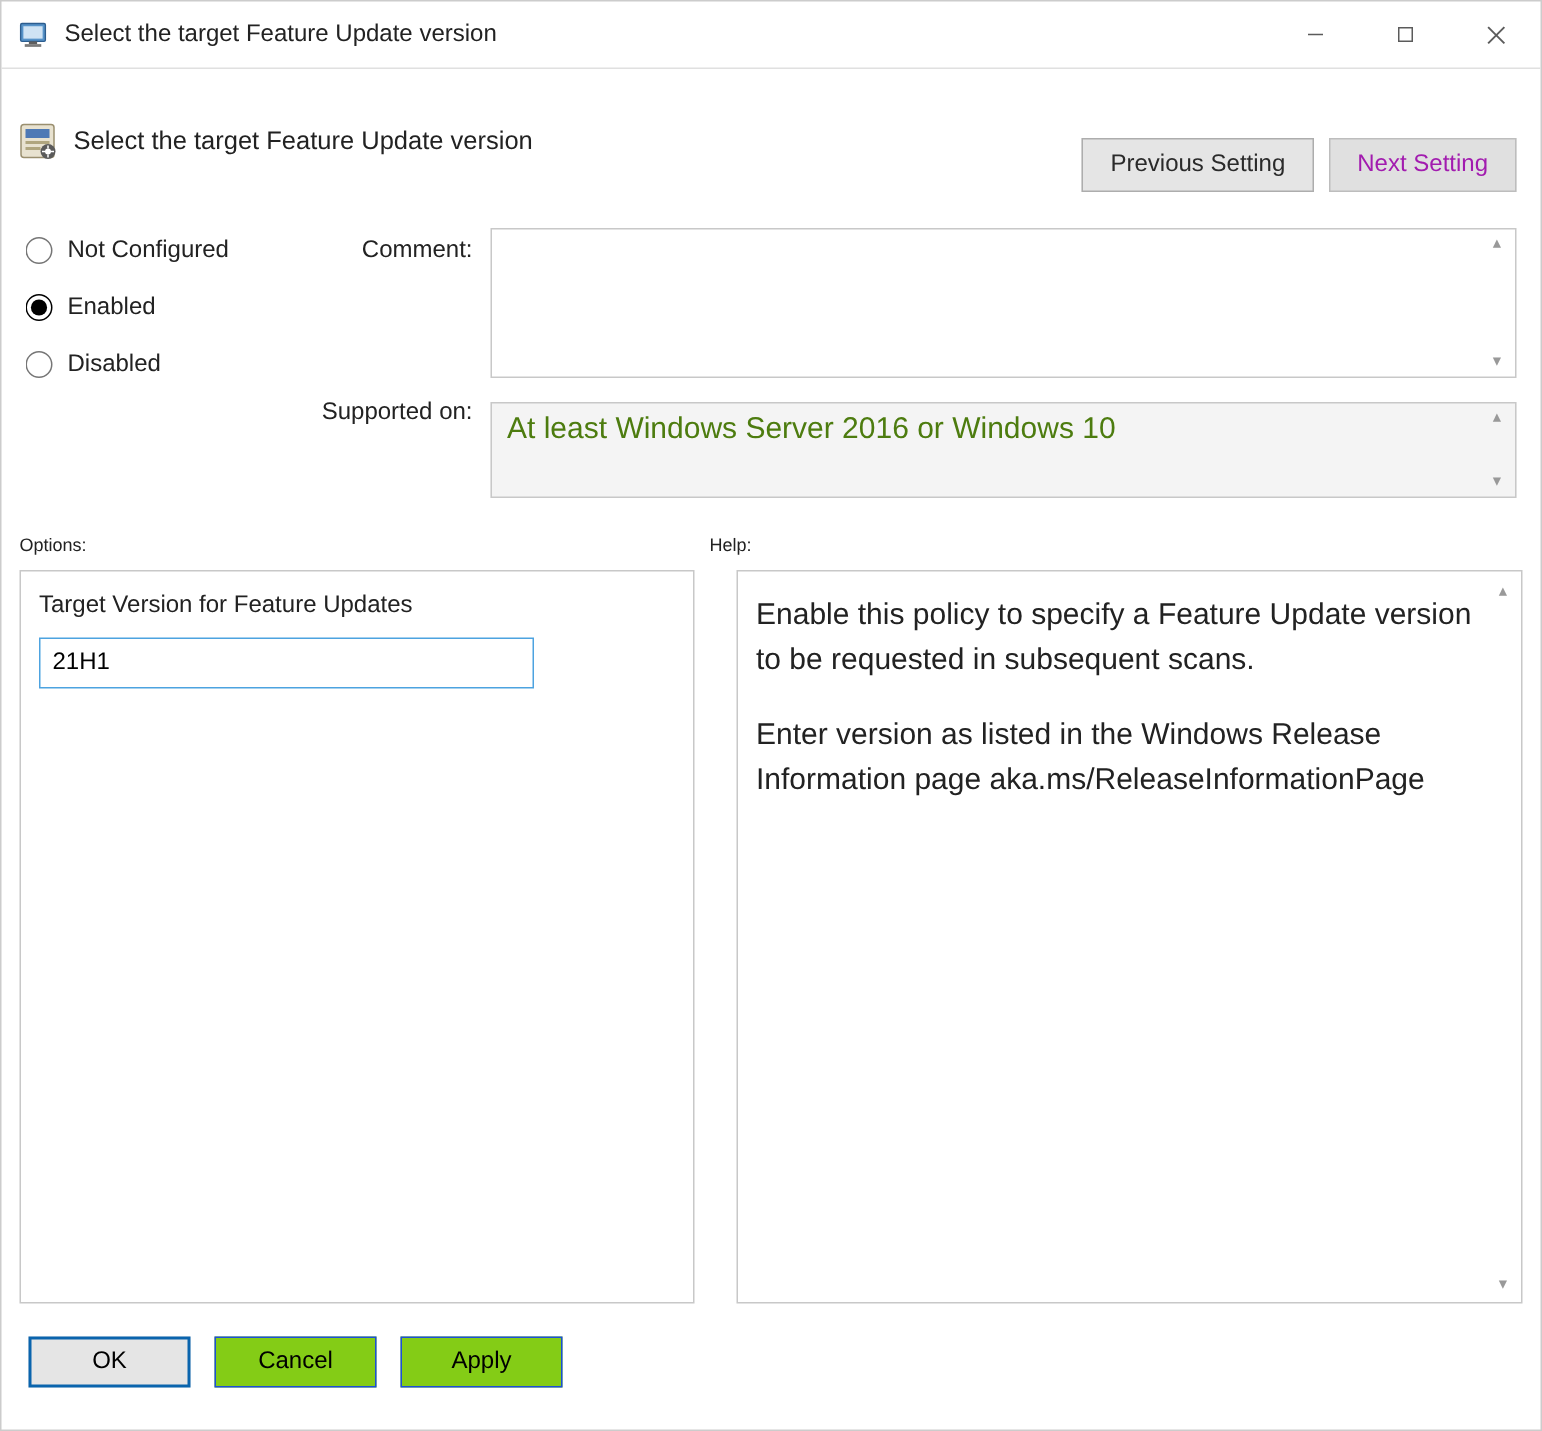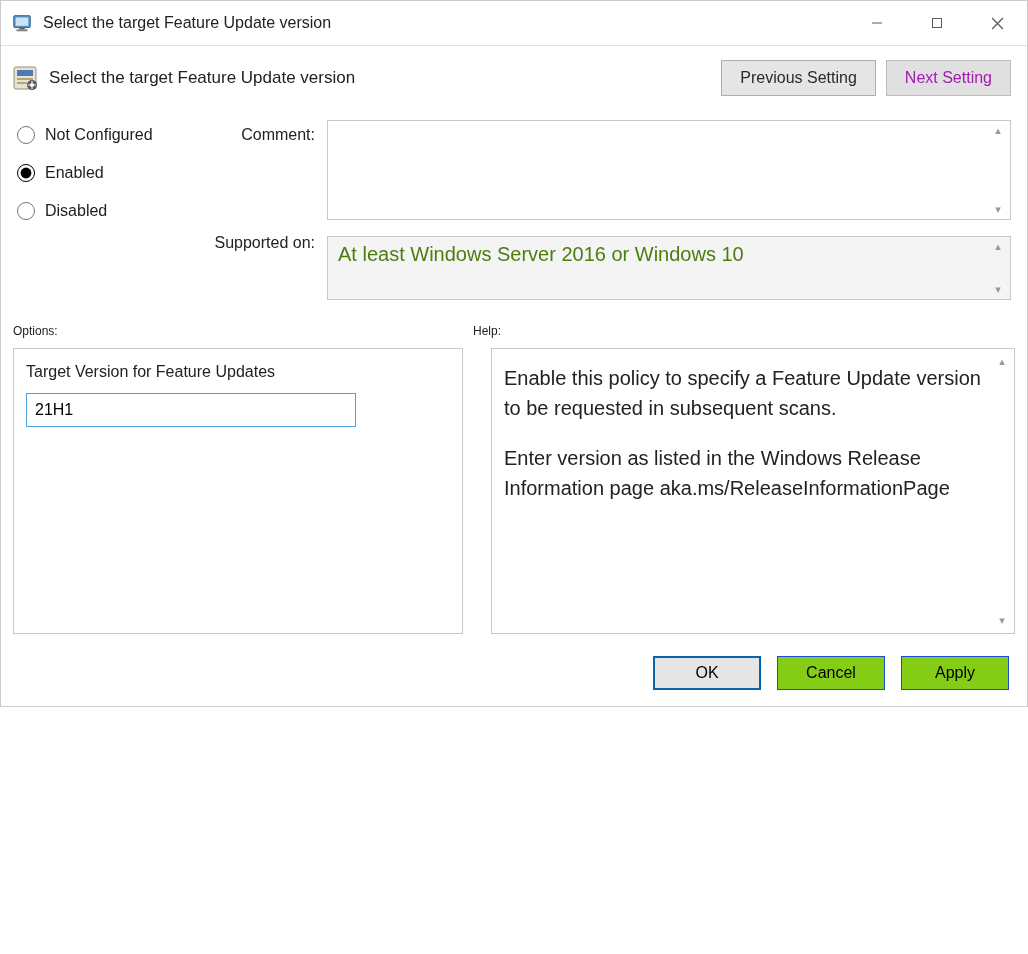--- a/index.html
+++ b/index.html
@@ -7,21 +7,21 @@
       font-family: "Segoe UI", Tahoma, sans-serif;
       font-size: 15px;
       background: #fff;
       color: #222;
       width: 1028px;
       height: 954px;
       overflow: hidden;
     }
     .window {
       width: 1028px;
-      height: 707px;
+      height: 954px;
       border: 1px solid #ccc;
       background: #fff;
       display: flex;
       flex-direction: column;
     }
     
     .titlebar {
       height: 45px;
       display: flex;
       align-items: center;
@@ -64,20 +64,21 @@
       font-size: 17px;
     }
     .nav-btn {
       height: 36px;
       padding: 0 18px;
       font-size: 16px;
       background: #e5e5e5;
       border: 1px solid #adadad;
       margin-left: 10px;
       color: #2a2a2a;
+      margin-top: 32px;
     }
     .nav-btn[disabled] {
       color: #a21caf;
       background: #e0e0e0;
       border-color: #bdbdbd;
     }
     
     .config-top {
       display: flex;
       padding: 10px 16px 0 16px;
@@ -193,22 +194,22 @@
       display: flex;
       flex-direction: column;
       justify-content: space-between;
       color: #999;
       font-size: 11px;
       text-align: center;
     }
     
     .footer {
       display: flex;
-      justify-content: flex-end;
-      padding: 8px 18px 16px 18px;
+      justify-content: flex-start;
+      padding: 8px 18px 28px 18px;
       gap: 16px;
     }
     .footer-btn {
       width: 108px;
       height: 34px;
       font-size: 16px;
       background: #84cc16;
       border: 1px solid #1d4ed8;
       font-family: inherit;
     }

